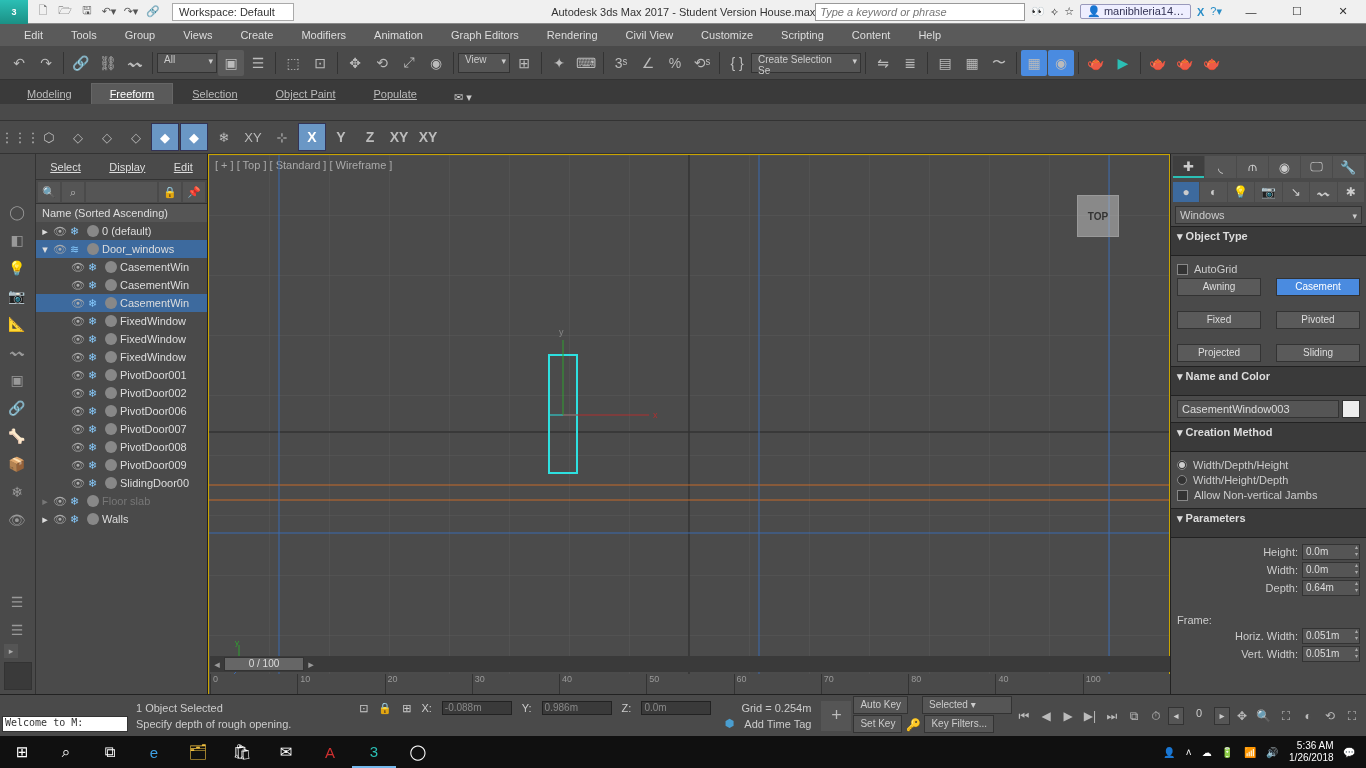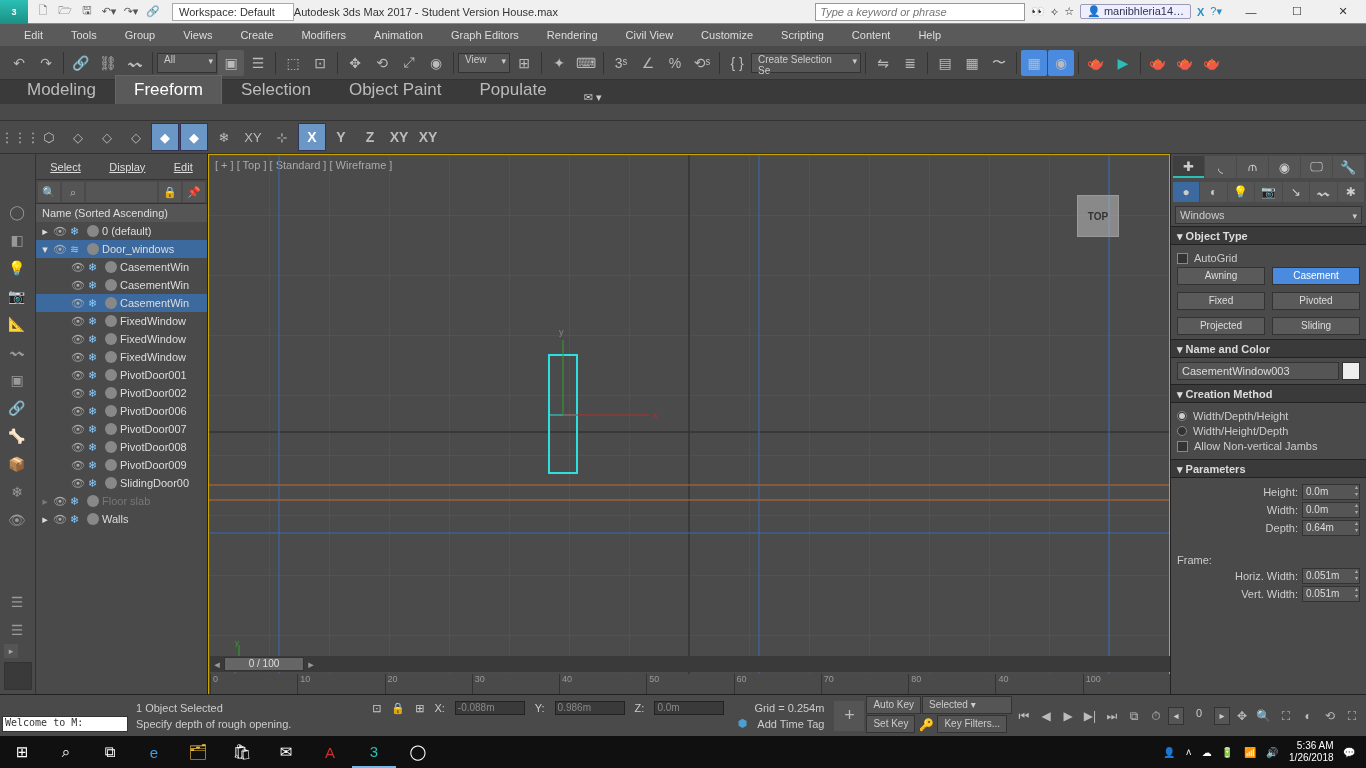--- a/index.html
+++ b/index.html
@@ -4,41 +4,41 @@
 <style>
 * { margin: 0; padding: 0; box-sizing: border-box; font-family: "Segoe UI", Tahoma, sans-serif; user-select: none; }
 body { width: 1366px; height: 768px; background: #4a4a4a; overflow: hidden; position: relative; font-size: 11px; color: #ccc; }
 
 
 .titlebar { height: 24px; background: #f0f0f0; display: flex; align-items: center; color: #333; border-bottom: 1px solid #888; }
 .titlebar .logo { width: 28px; height: 24px; background: linear-gradient(#2bbfb5,#1b9085); display:flex;align-items:center;justify-content:center;font-size:9px;font-weight:bold;color:#fff;}
 .titlebar .qat { display:flex; gap:0; padding:0 4px; }
 .titlebar .qat .btn { width:22px;height:22px;display:flex;align-items:center;justify-content:center;color:#555; }
 .titlebar .ws { background:#fff;border:1px solid #aaa;padding:0 18px 0 6px;font-size:11px;height:18px;line-height:16px;position:relative;margin-left:4px;}
-.titlebar .title-center { flex:1; text-align:left; font-size:11px; }
+.titlebar .title-center { flex:1; text-align:right; font-size:11px; }
 .titlebar .search { width:210px; height:18px; border:1px solid #999; background:#fff; font-style:italic; color:#888; padding:0 4px; font-size:11px;}
 .titlebar .right-icons { display:flex; gap:6px; align-items:center; padding:0 6px;}
 .titlebar .user-chip { background:#eef; border:1px solid #99b; padding:0 6px; border-radius:2px; color:#335;}
 .window-controls { display:flex; height:24px; }
 .window-controls div { width:46px; display:flex;align-items:center;justify-content:center; color:#333;}
 
 
 .menubar { height:22px; background:#5a5a5a; display:flex; align-items:center; padding:0 10px; gap:0; }
 .menubar .mitem { padding:0 14px; height:22px; line-height:22px; color:#ddd; font-size:11px;}
 
 
 .maintb { height:34px; background:#4a4a4a; display:flex; align-items:center; padding:0 6px; gap:1px; border-bottom:1px solid #333;}
 .maintb .tbtn { width:26px;height:26px;display:flex;align-items:center;justify-content:center;color:#bbb;font-size:14px;border-radius:2px;}
 .maintb .sep { width:1px;height:22px;background:#333;margin:0 3px;}
 .maintb .combo { background:#555;border:1px solid #333;height:20px;padding:0 14px 0 6px;font-size:10px;color:#ccc;position:relative;}
 .maintb .combo::after{content:"▾";position:absolute;right:3px;top:2px;font-size:9px;}
 
 
 .ribbon-tabs { height:24px; background:#3a3a3a; display:flex; align-items:end; padding:0 8px; gap:0;}
-.ribbon-tabs .rtab { padding:4px 18px; font-size:17px; color:#bbb; border:1px solid transparent; border-bottom:none;}
+.ribbon-tabs .rtab { padding:4px 18px; font-size:11px; color:#bbb; border:1px solid transparent; border-bottom:none;text-decoration:underline;}
 .ribbon-tabs .rtab.active { background:#5a5a5a; border-color:#666; color:#fff;}
 .ribbon-tabs .envelope { margin-left:18px; color:#ccc;}
 
 
 .tool-row2 { height:34px; background:#4a4a4a; display:flex; align-items:center; padding:0 6px; gap:1px; border-top:1px solid #333; border-bottom:1px solid #333; margin-top:16px;}
 .tool-row2 .tbtn { width:28px;height:28px;display:flex;align-items:center;justify-content:center;color:#bbb;font-size:13px;border:1px solid transparent;}
 .tool-row2 .tbtn.on { background:#6a97c5; border-color:#335; color:#fff;}
 .tool-row2 .axis { width:28px;font-weight:bold;font-size:14px;}
 
 
@@ -75,25 +75,25 @@
 
 .cmd-panel { width:196px; background:#4a4a4a; border-left:1px solid #222; display:flex; flex-direction:column; overflow:hidden;}
 .cmd-tabs { height:26px; display:flex; gap:1px; padding:2px;}
 .cmd-tabs .ct { flex:1;height:22px;background:#555;display:flex;align-items:center;justify-content:center;font-size:13px;color:#ccc;}
 .cmd-tabs .ct.on { background:#3f3f3f; border-bottom:2px solid #2bbfb5;}
 .cmd-sub { height:24px; display:flex; gap:1px; padding:2px;}
 .cmd-sub .cs { flex:1;height:20px;background:#555;display:flex;align-items:center;justify-content:center;font-size:12px;color:#ccc;}
 .cmd-sub .cs.on { background:#3d6a9e;}
 .cmd-combo { margin:2px 4px; height:18px; background:#555; border:1px solid #333; font-size:11px; padding:0 4px; line-height:16px; position:relative;}
 .cmd-combo::after{content:"▾";position:absolute;right:4px;top:1px;font-size:9px;}
-.rollout-head { background:#3a3a3a; height:19px; line-height:18px; padding:0 6px; font-size:11px; color:#ddd; border-top:1px solid #222; border-bottom:1px solid #222; font-weight:bold;}
+.rollout-head { background:#3a3a3a; height:30px; line-height:18px; padding:0 6px; font-size:11px; color:#ddd; border-top:1px solid #222; border-bottom:1px solid #222; font-weight:bold;}
 .rollout-body { padding:4px 6px; font-size:11px;}
 .check { display:flex; align-items:center; gap:6px; margin:3px 0; color:#ccc;}
 .check .box { width:11px;height:11px;border:1px solid #888;background:#333;}
-.btn-grid { display:grid; grid-template-columns:1fr 1fr; gap:7px;}
+.btn-grid { display:grid; grid-template-columns:1fr 1fr; gap:15px;}
 .btn-grid .b { height:18px; background:#5a5a5a; border:1px solid #333; text-align:center; line-height:16px; font-size:10px; color:#ddd;}
 .btn-grid .b.on { background:#4a8be0; color:#fff;}
 .name-row { display:flex; gap:3px;}
 .name-row input { flex:1; height:18px; background:#555; border:1px solid #333; color:#ddd; padding:0 4px; font-size:11px;}
 .name-row .sw { width:18px;height:18px;background:#eee;border:1px solid #333;}
 .radio { display:flex; align-items:center; gap:6px; margin:3px 0;}
 .radio .r { width:10px;height:10px;border-radius:50%;border:1px solid #888;background:#333;}
 .radio .r.on::after{content:"";display:block;width:6px;height:6px;border-radius:50%;background:#ccc;margin:1px;}
 .spinner-row { display:flex; align-items:center; justify-content:flex-end; gap:4px; margin:2px 0;}
 .spinner-row label { font-size:11px; color:#ccc;}
@@ -597,21 +597,21 @@
     <div class="coord-row">
       <span>Specify depth of rough opening.</span>
       <div style="flex:1"></div>
       <span style="color:#4a9ed0">⬢</span>
       <span>Add Time Tag</span>
     </div>
   </div>
   <div class="status-right">
     <div class="icn" style="width:30px;height:30px;background:#555;font-size:18px">+</div>
     <div style="display:flex;flex-direction:column;gap:1px">
-      <div style="display:flex;gap:1px">
+      <div style="display:flex;gap:14px">
         <div class="sbtn">Auto Key</div>
         <div class="sbtn" style="width:90px"><span>Selected</span> ▾</div>
       </div>
       <div style="display:flex;gap:1px">
         <div class="sbtn">Set Key</div>
         <div class="icn">🔑</div>
         <div class="sbtn">Key Filters...</div>
       </div>
     </div>
     <div class="icn">⏮</div>

